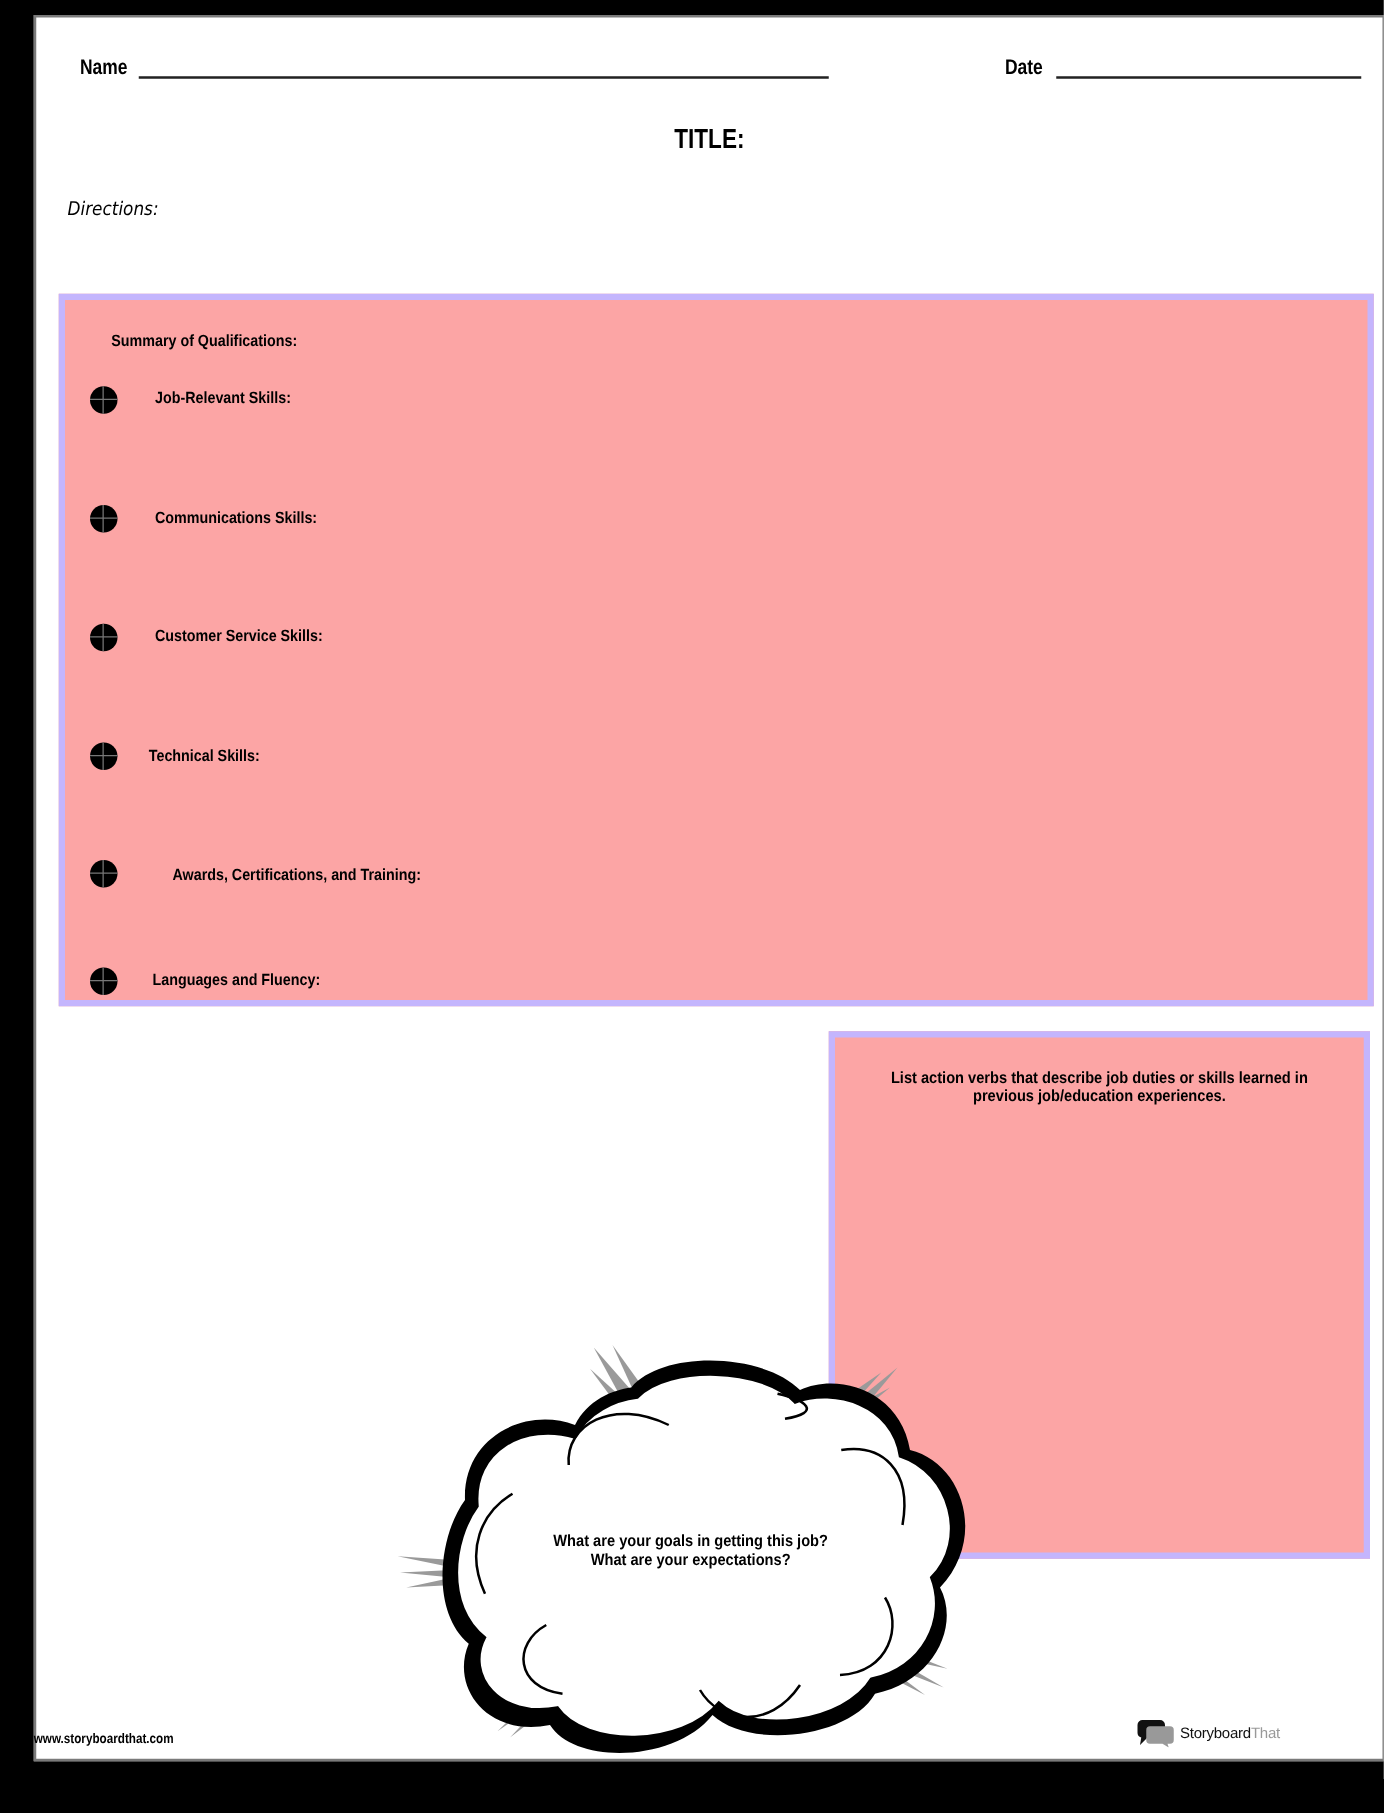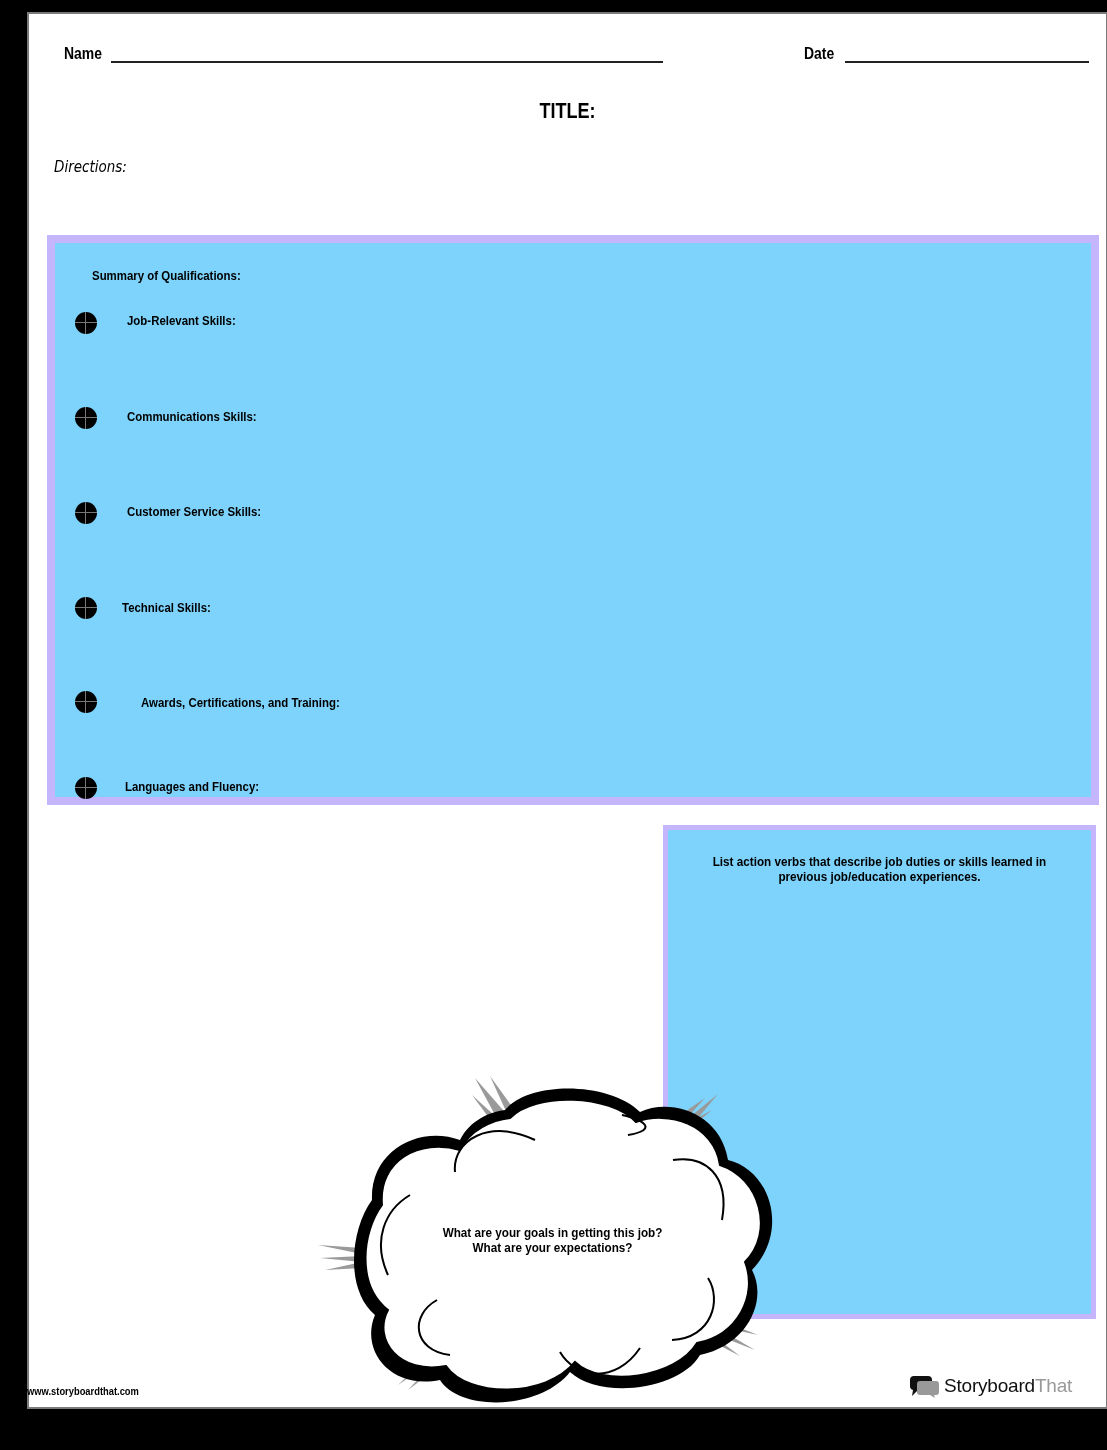--- a/index.html
+++ b/index.html
@@ -9,32 +9,32 @@
     }
     .page {
       position: absolute; left: 27px; top: 12px; width: 1081px; height: 1397px;
       background: #fff; border: 2px solid #7a7a7a; box-sizing: border-box;
     }
     .abs { position: absolute; }
     .field-label { font-size: 17px; font-weight: bold; transform: scaleX(0.82); transform-origin: left center; }
     .line { position: absolute; height: 2px; background: #222; }
     .title { position: absolute; left: 0; width: 100%; top: 84px; text-align: center; font-size: 22px; font-weight: bold; transform: scaleX(0.82); }
     .directions { position: absolute; left: 25px; top: 144px; font-size: 15px; font-style: italic; font-family: "DejaVu Sans", sans-serif; transform: scaleX(0.9); transform-origin: left center; }
-    .box { position: absolute; border: 8px solid #c4b5fd; box-sizing: border-box; background: #7dd3fc; }
+    .box { position: absolute; border: 5px solid #c4b5fd; box-sizing: border-box; background: #fca5a5; }
     .summary-title { position: absolute; left: 37px; top: 25px; font-size: 13px; font-weight: bold; transform: scaleX(0.88); transform-origin: left center; white-space: nowrap; }
     .bullet { position: absolute; width: 22px; height: 22px; border-radius: 50%; background: #000; }
     .bullet::before, .bullet::after { content: ""; position: absolute; background: #777; }
     .bullet::before { left: 10px; top: 0; width: 1px; height: 22px; }
     .bullet::after { left: 0; top: 10px; width: 22px; height: 1px; }
     .skill-label { position: absolute; font-size: 13px; font-weight: bold; white-space: nowrap; transform: scaleX(0.88); transform-origin: left center; }
     .prompt { position: absolute; left: 10px; right: 10px; text-align: center; font-size: 13px; font-weight: bold; line-height: 15px; transform: scaleX(0.9); }
     .cloud-text { position: absolute; left: 420px; top: 1225px; width: 265px; text-align: center; font-size: 13px; font-weight: bold; line-height: 15px; transform: scaleX(0.9); }
     .footer-url { position: absolute; left: 27px; top: 1385px; font-size: 11px; font-weight: bold; transform: scaleX(0.85); transform-origin: left center; }
     .logo { position: absolute; left: 908px; top: 1374px; display: flex; align-items: center; }
-    .logo-text { font-size: 19px; color: #111; margin-left: 4px; letter-spacing: -0.2px; }
+    .logo-text { font-size: 12px; color: #111; margin-left: 4px; letter-spacing: -0.2px; }
     .logo-text .that { color: #999; }
   </style>
 </head>
 <body>
 
 <div class="page">
 
   <span class="abs field-label" style="left:35px; top:30px;">Name</span>
   <div class="line" style="left:82px; top:47px; width:552px;"></div>
   <span class="abs field-label" style="left:775px; top:30px;">Date</span>
@@ -59,21 +59,21 @@
     <div class="skill-label" style="left:67px; top:357px;">Technical Skills:</div>
 
     <div class="bullet" style="left:20px; top:448px;"></div>
     <div class="skill-label" style="left:86px; top:452px;">Awards, Certifications, and Training:</div>
 
     <div class="bullet" style="left:20px; top:534px;"></div>
     <div class="skill-label" style="left:70px; top:536px;">Languages and Fluency:</div>
   </div>
 
 
-  <div class="box" style="left:634px; top:811px; width:433px; height:494px; border-width:5px;">
+  <div class="box" style="left:634px; top:811px; width:433px; height:422px; border-width:5px;">
     <div class="prompt" style="top:24px; left:20px; right:20px;">List action verbs that describe job duties or skills learned in previous job/education experiences.</div>
   </div>
 
 </div>
 
 <svg class="abs" style="left:0; top:0;" width="1107" height="1450" viewBox="0 0 1107 1450">
 
   <g fill="#9a9a9a">
     <polygon points="475,1078 510,1118 500,1124"></polygon>
     <polygon points="490,1076 518,1115 510,1120"></polygon>

